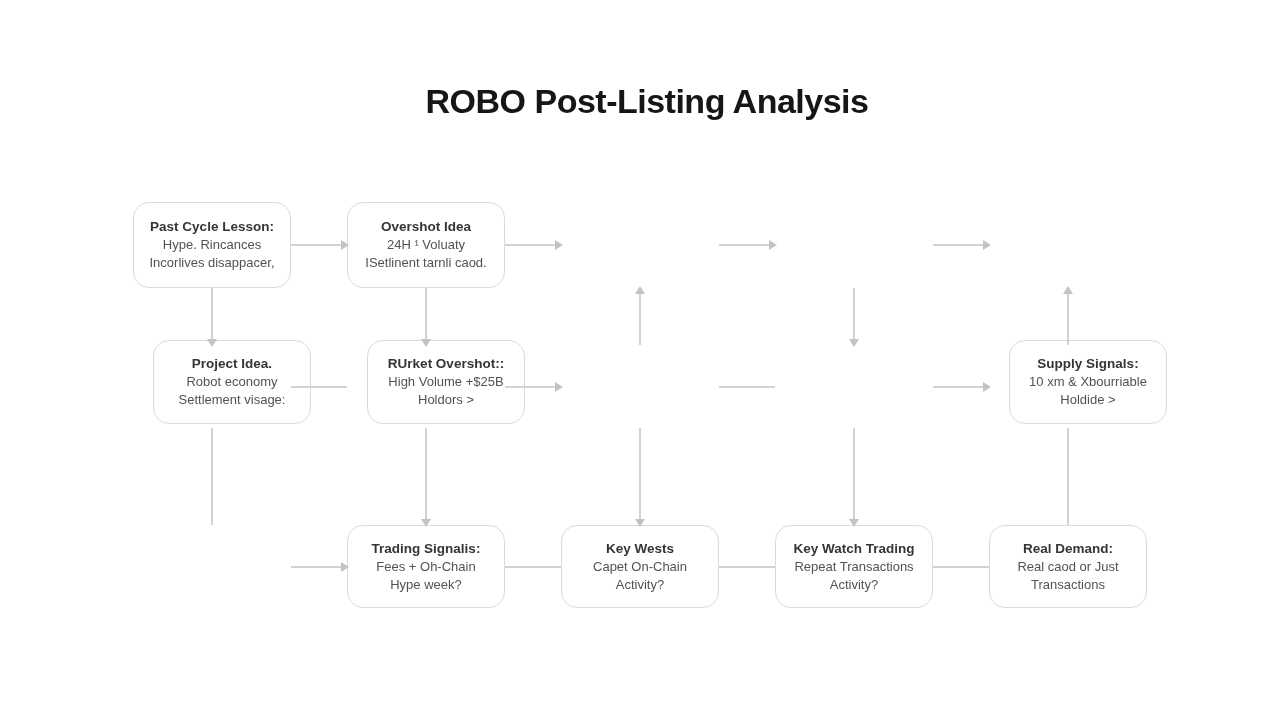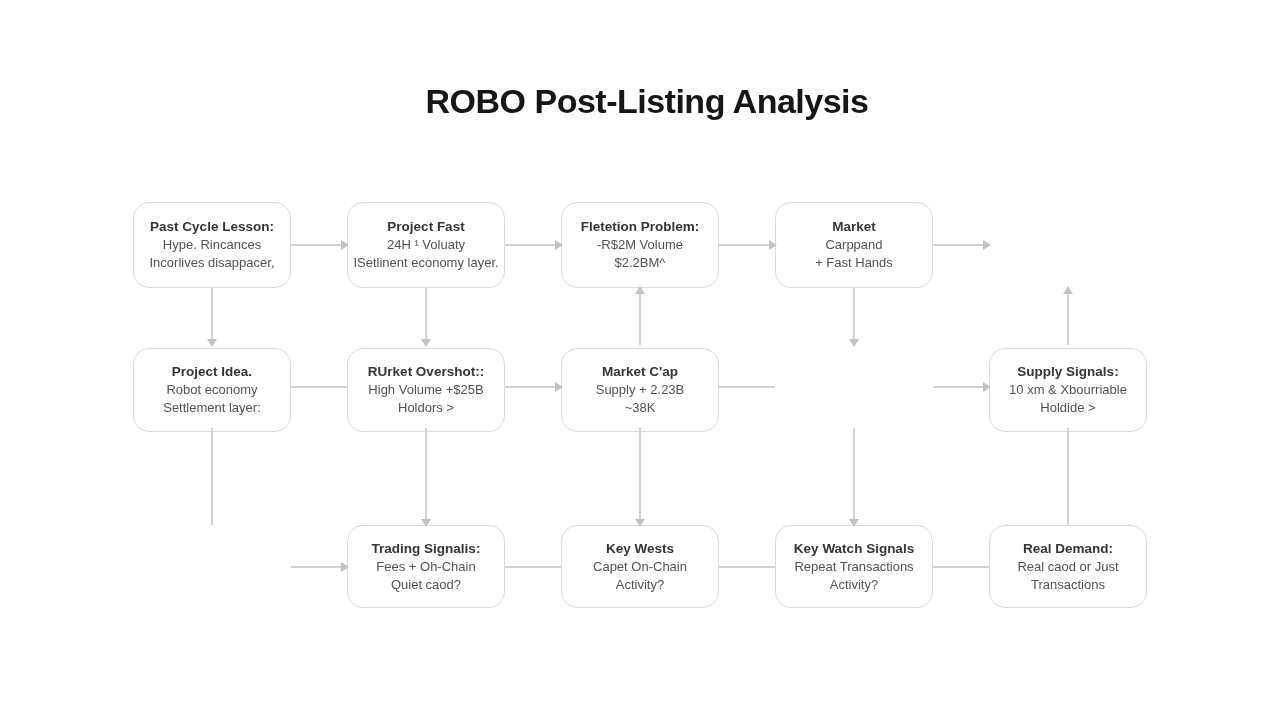--- a/index.html
+++ b/index.html
@@ -30,21 +30,21 @@
     border-radius:16px;
     display:flex;flex-direction:column;
     align-items:center;justify-content:center;
     text-align:center;
     padding:6px 0;
   }
   .box-title{font-size:13.5px;font-weight:700;color:var(--box-title);line-height:18px;}
   .box-line{font-size:13px;color:var(--box-text);line-height:18px;}
 
   .r1{top:202px;height:86px;}
-  .r2{top:348px;height:84px;}
+  .r2{top:340px;height:84px;margin-left:20px;}
   .r3{top:525px;height:83px;}
 
   .conn{position:absolute;background:var(--line);}
   .conn.h{height:1.5px;width:56px;}
   .conn.v{width:1.5px;}
   .conn.v.gap1{height:57px;}
   .conn.v.gap2{height:97px;}
 
   .arr{position:absolute;width:0;height:0;}
   .arr.right{top:-4px;right:-2px;border-top:5px solid transparent;border-bottom:5px solid transparent;border-left:8px solid var(--arrow);}
@@ -57,68 +57,53 @@
 <div class="canvas">
 
   <div class="page-title">ROBO Post-Listing Analysis</div>
 
   <div class="box r1" style="left:133px">
     <div class="box-title">Past Cycle Lesson:</div>
     <div class="box-line">Hype. Rincances</div>
     <div class="box-line">Incorlives disappacer,</div>
   </div>
   <div class="box r1" style="left:347px">
-    <div class="box-title">Project Fast</div>
+    <div class="box-title">Overshot Idea</div>
     <div class="box-line">24H ¹ Voluaty</div>
-    <div class="box-line">ISetlinent economy layer.</div>
-  </div>
-  <div class="box r1" style="left:561px">
-    <div class="box-title">Fletetion Problem:</div>
-    <div class="box-line">-R$2M Volume</div>
-    <div class="box-line">$2.2BM^</div>
-  </div>
-  <div class="box r1" style="left:775px">
-    <div class="box-title">Market</div>
-    <div class="box-line">Carppand</div>
-    <div class="box-line">+ Fast Hands</div>
+    <div class="box-line">ISetlinent tarnli caod.</div>
   </div>
 
   <div class="box r2" style="left:133px">
     <div class="box-title">Project Idea.</div>
     <div class="box-line">Robot economy</div>
-    <div class="box-line">Settlement layer:</div>
+    <div class="box-line">Settlement visage:</div>
   </div>
   <div class="box r2" style="left:347px">
     <div class="box-title">RUrket Overshot::</div>
     <div class="box-line">High Volume +$25B</div>
     <div class="box-line">Holdors &gt;</div>
-  </div>
-  <div class="box r2" style="left:561px">
-    <div class="box-title">Market C'ap</div>
-    <div class="box-line">Supply + 2.23B</div>
-    <div class="box-line">~38K</div>
   </div>
   <div class="box r2" style="left:989px">
     <div class="box-title">Supply Signals:</div>
     <div class="box-line">10 xm &amp; Xbourriable</div>
     <div class="box-line">Holdide &gt;</div>
   </div>
 
   <div class="box r3" style="left:347px">
     <div class="box-title">Trading Signalis:</div>
     <div class="box-line">Fees + Oh-Chain</div>
-    <div class="box-line">Quiet caod?</div>
+    <div class="box-line">Hype week?</div>
   </div>
   <div class="box r3" style="left:561px">
     <div class="box-title">Key Wests</div>
     <div class="box-line">Capet On-Chain</div>
     <div class="box-line">Activity?</div>
   </div>
   <div class="box r3" style="left:775px">
-    <div class="box-title">Key Watch Signals</div>
+    <div class="box-title">Key Watch Trading</div>
     <div class="box-line">Repeat Transactions</div>
     <div class="box-line">Activity?</div>
   </div>
   <div class="box r3" style="left:989px">
     <div class="box-title">Real Demand:</div>
     <div class="box-line">Real caod or Just</div>
     <div class="box-line">Transactions</div>
   </div>
 
   <div class="conn h" style="left:291px;top:244px">

